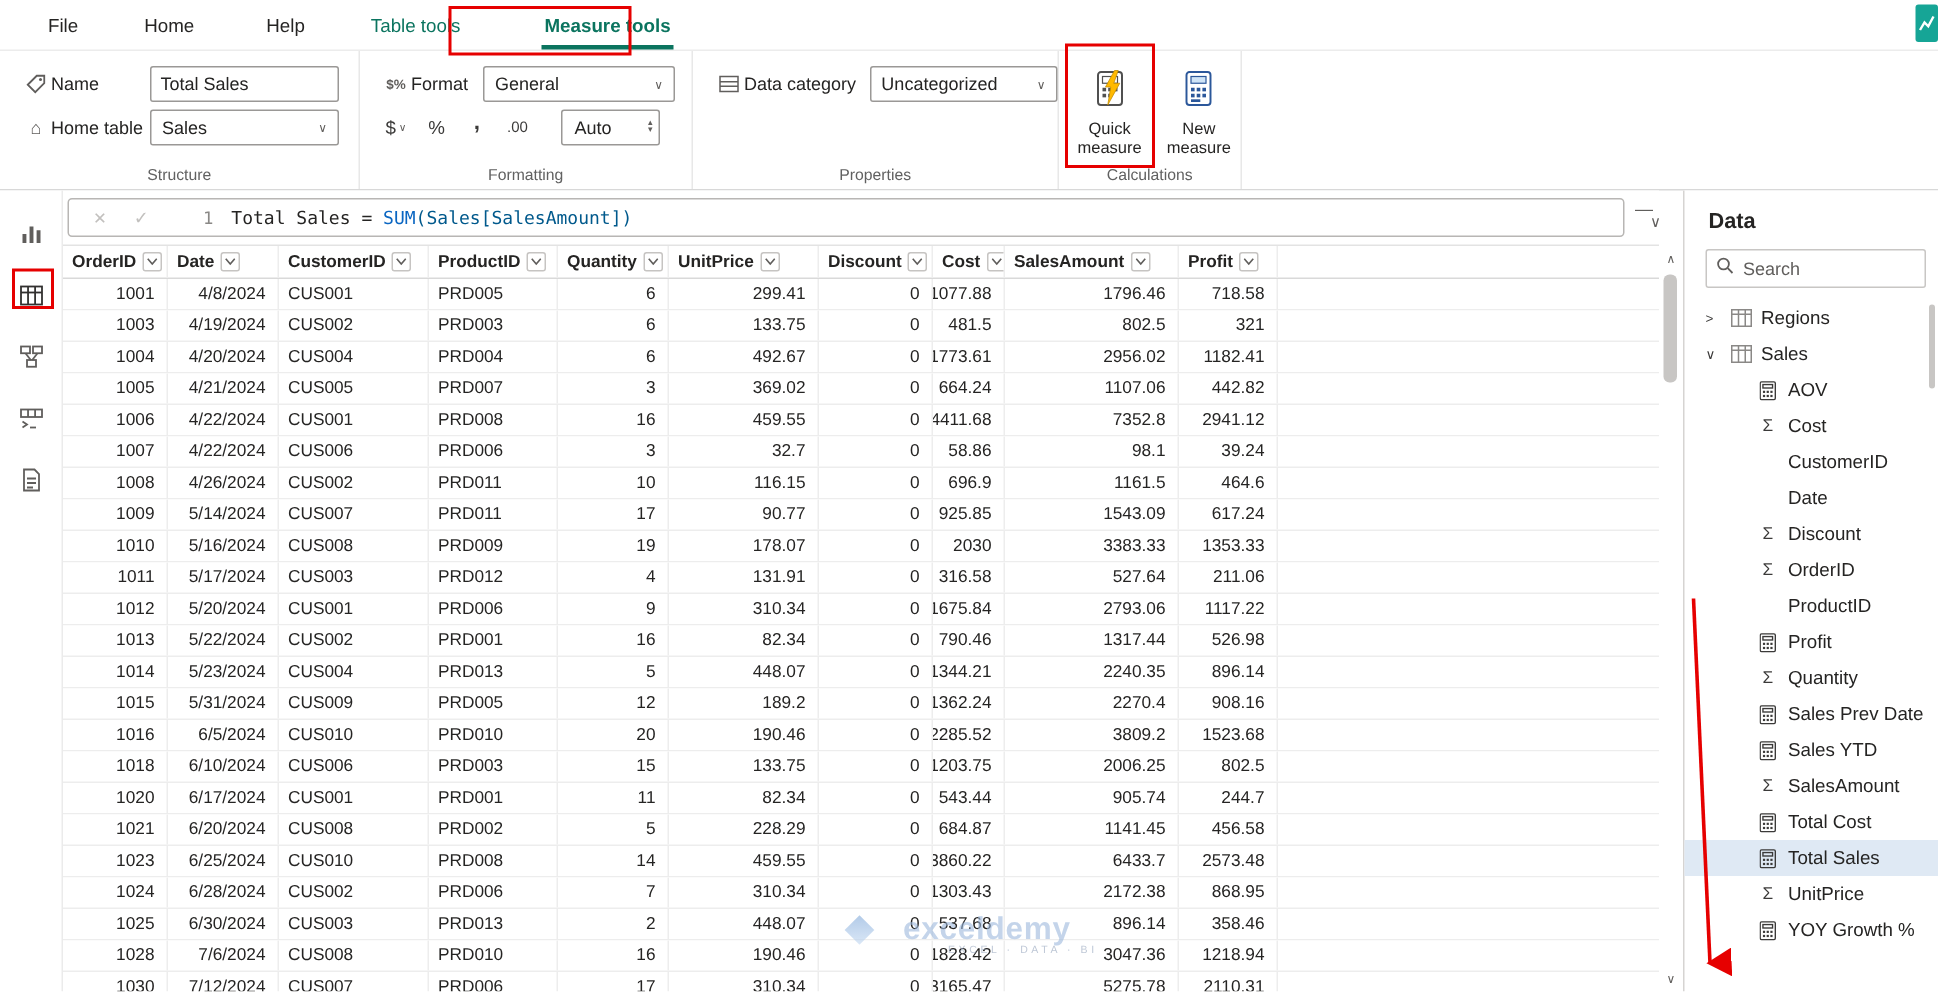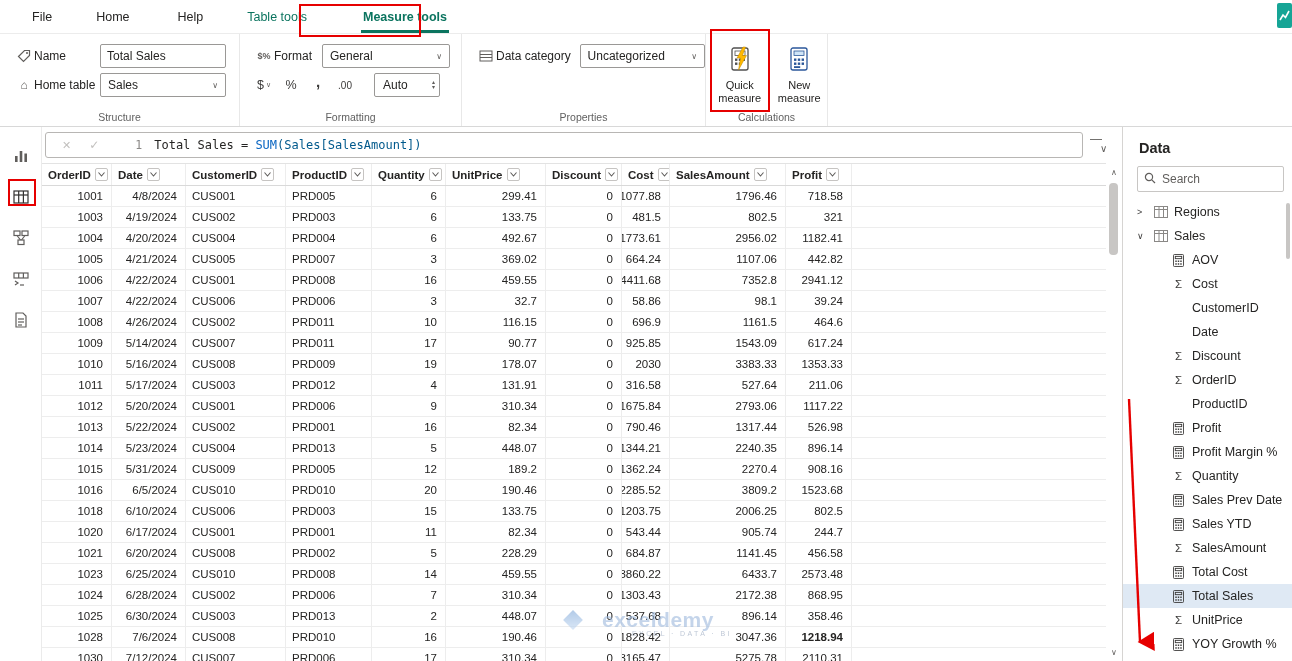--- a/index.html
+++ b/index.html
@@ -631,21 +631,21 @@
         <div class="trow">
           <div class="tcell right" style="width: 70px;">1028</div>
           <div class="tcell right" style="width: 74px;">7/6/2024</div>
           <div class="tcell left" style="width: 100px;">CUS008</div>
           <div class="tcell left" style="width: 86px;">PRD010</div>
           <div class="tcell right" style="width: 74px;">16</div>
           <div class="tcell right" style="width: 100px;">190.46</div>
           <div class="tcell right" style="width: 76px;">0</div>
           <div class="tcell right" style="width: 48px;">1828.42</div>
           <div class="tcell right" style="width: 116px;">3047.36</div>
-          <div class="tcell right" style="width: 66px; font-weight: bold;">1218.94</div>
+          <div class="tcell right" style="width: 66px;">1218.94</div>
         </div>
         <div class="trow">
           <div class="tcell right" style="width: 70px;">1030</div>
           <div class="tcell right" style="width: 74px;">7/12/2024</div>
           <div class="tcell left" style="width: 100px;">CUS007</div>
           <div class="tcell left" style="width: 86px;">PRD006</div>
           <div class="tcell right" style="width: 74px;">17</div>
           <div class="tcell right" style="width: 100px;">310.34</div>
           <div class="tcell right" style="width: 76px;">0</div>
           <div class="tcell right" style="width: 48px;">3165.47</div>
@@ -757,136 +757,119 @@
               <rect x="2.5" y="10" width="1.6" height="1.6"></rect>
               <rect x="5.2" y="10" width="1.6" height="1.6"></rect>
               <rect x="7.9" y="10" width="1.6" height="1.6"></rect>
             </g>
           </svg>
         </span>
         <span class="dp-label">Profit</span>
       </div>
       <div class="dp-child dp-row">
         <span class="dp-icon">
+          <span class="sigma">Σ</span>
+        </span>
+        <span class="dp-label">Quantity</span>
+      </div>
+      <div class="dp-child dp-row">
+        <span class="dp-icon">
           <svg width="11" height="13" viewBox="0 0 12 14">
             <rect x="0.5" y="0.5" width="11" height="13" rx="1" fill="none" stroke="#3b3a39"></rect>
             <rect x="2.5" y="2.5" width="7" height="2.5" fill="none" stroke="#3b3a39"></rect>
             <g fill="#3b3a39">
               <rect x="2.5" y="7" width="1.6" height="1.6"></rect>
               <rect x="5.2" y="7" width="1.6" height="1.6"></rect>
               <rect x="7.9" y="7" width="1.6" height="1.6"></rect>
               <rect x="2.5" y="10" width="1.6" height="1.6"></rect>
               <rect x="5.2" y="10" width="1.6" height="1.6"></rect>
               <rect x="7.9" y="10" width="1.6" height="1.6"></rect>
             </g>
           </svg>
         </span>
-        <span class="dp-label">Profit Margin %</span>
-      </div>
-      <div class="dp-child dp-row">
-        <span class="dp-icon">
-          <span class="sigma">Σ</span>
-        </span>
-        <span class="dp-label">Quantity</span>
+        <span class="dp-label">Sales Prev Date</span>
       </div>
       <div class="dp-child dp-row">
         <span class="dp-icon">
           <svg width="11" height="13" viewBox="0 0 12 14">
             <rect x="0.5" y="0.5" width="11" height="13" rx="1" fill="none" stroke="#3b3a39"></rect>
             <rect x="2.5" y="2.5" width="7" height="2.5" fill="none" stroke="#3b3a39"></rect>
             <g fill="#3b3a39">
               <rect x="2.5" y="7" width="1.6" height="1.6"></rect>
               <rect x="5.2" y="7" width="1.6" height="1.6"></rect>
               <rect x="7.9" y="7" width="1.6" height="1.6"></rect>
               <rect x="2.5" y="10" width="1.6" height="1.6"></rect>
               <rect x="5.2" y="10" width="1.6" height="1.6"></rect>
               <rect x="7.9" y="10" width="1.6" height="1.6"></rect>
             </g>
           </svg>
         </span>
-        <span class="dp-label">Sales Prev Date</span>
+        <span class="dp-label">Sales YTD</span>
+      </div>
+      <div class="dp-child dp-row">
+        <span class="dp-icon">
+          <span class="sigma">Σ</span>
+        </span>
+        <span class="dp-label">SalesAmount</span>
       </div>
       <div class="dp-child dp-row">
         <span class="dp-icon">
           <svg width="11" height="13" viewBox="0 0 12 14">
             <rect x="0.5" y="0.5" width="11" height="13" rx="1" fill="none" stroke="#3b3a39"></rect>
             <rect x="2.5" y="2.5" width="7" height="2.5" fill="none" stroke="#3b3a39"></rect>
             <g fill="#3b3a39">
               <rect x="2.5" y="7" width="1.6" height="1.6"></rect>
               <rect x="5.2" y="7" width="1.6" height="1.6"></rect>
               <rect x="7.9" y="7" width="1.6" height="1.6"></rect>
               <rect x="2.5" y="10" width="1.6" height="1.6"></rect>
               <rect x="5.2" y="10" width="1.6" height="1.6"></rect>
               <rect x="7.9" y="10" width="1.6" height="1.6"></rect>
             </g>
           </svg>
         </span>
-        <span class="dp-label">Sales YTD</span>
-      </div>
-      <div class="dp-child dp-row">
-        <span class="dp-icon">
-          <span class="sigma">Σ</span>
-        </span>
-        <span class="dp-label">SalesAmount</span>
-      </div>
-      <div class="dp-child dp-row">
+        <span class="dp-label">Total Cost</span>
+      </div>
+      <div class="dp-child dp-row selected">
         <span class="dp-icon">
           <svg width="11" height="13" viewBox="0 0 12 14">
             <rect x="0.5" y="0.5" width="11" height="13" rx="1" fill="none" stroke="#3b3a39"></rect>
             <rect x="2.5" y="2.5" width="7" height="2.5" fill="none" stroke="#3b3a39"></rect>
             <g fill="#3b3a39">
               <rect x="2.5" y="7" width="1.6" height="1.6"></rect>
               <rect x="5.2" y="7" width="1.6" height="1.6"></rect>
               <rect x="7.9" y="7" width="1.6" height="1.6"></rect>
               <rect x="2.5" y="10" width="1.6" height="1.6"></rect>
               <rect x="5.2" y="10" width="1.6" height="1.6"></rect>
               <rect x="7.9" y="10" width="1.6" height="1.6"></rect>
             </g>
           </svg>
         </span>
-        <span class="dp-label">Total Cost</span>
-      </div>
-      <div class="dp-child dp-row selected">
+        <span class="dp-label">Total Sales</span>
+      </div>
+      <div class="dp-child dp-row">
+        <span class="dp-icon">
+          <span class="sigma">Σ</span>
+        </span>
+        <span class="dp-label">UnitPrice</span>
+      </div>
+      <div class="dp-child dp-row">
         <span class="dp-icon">
           <svg width="11" height="13" viewBox="0 0 12 14">
             <rect x="0.5" y="0.5" width="11" height="13" rx="1" fill="none" stroke="#3b3a39"></rect>
             <rect x="2.5" y="2.5" width="7" height="2.5" fill="none" stroke="#3b3a39"></rect>
             <g fill="#3b3a39">
               <rect x="2.5" y="7" width="1.6" height="1.6"></rect>
               <rect x="5.2" y="7" width="1.6" height="1.6"></rect>
               <rect x="7.9" y="7" width="1.6" height="1.6"></rect>
               <rect x="2.5" y="10" width="1.6" height="1.6"></rect>
               <rect x="5.2" y="10" width="1.6" height="1.6"></rect>
               <rect x="7.9" y="10" width="1.6" height="1.6"></rect>
             </g>
           </svg>
         </span>
-        <span class="dp-label">Total Sales</span>
-      </div>
-      <div class="dp-child dp-row">
-        <span class="dp-icon">
-          <span class="sigma">Σ</span>
-        </span>
-        <span class="dp-label">UnitPrice</span>
-      </div>
-      <div class="dp-child dp-row">
-        <span class="dp-icon">
-          <svg width="11" height="13" viewBox="0 0 12 14">
-            <rect x="0.5" y="0.5" width="11" height="13" rx="1" fill="none" stroke="#3b3a39"></rect>
-            <rect x="2.5" y="2.5" width="7" height="2.5" fill="none" stroke="#3b3a39"></rect>
-            <g fill="#3b3a39">
-              <rect x="2.5" y="7" width="1.6" height="1.6"></rect>
-              <rect x="5.2" y="7" width="1.6" height="1.6"></rect>
-              <rect x="7.9" y="7" width="1.6" height="1.6"></rect>
-              <rect x="2.5" y="10" width="1.6" height="1.6"></rect>
-              <rect x="5.2" y="10" width="1.6" height="1.6"></rect>
-              <rect x="7.9" y="10" width="1.6" height="1.6"></rect>
-            </g>
-          </svg>
-        </span>
         <span class="dp-label">YOY Growth %</span>
       </div>
     </div>
   <div class="dp-scroll"></div>
 </div>
 
 <div class="watermark">
   <div class="wm-row">
     <span class="wm-logo"></span>
     <span class="wm-text">exceldemy</span>

